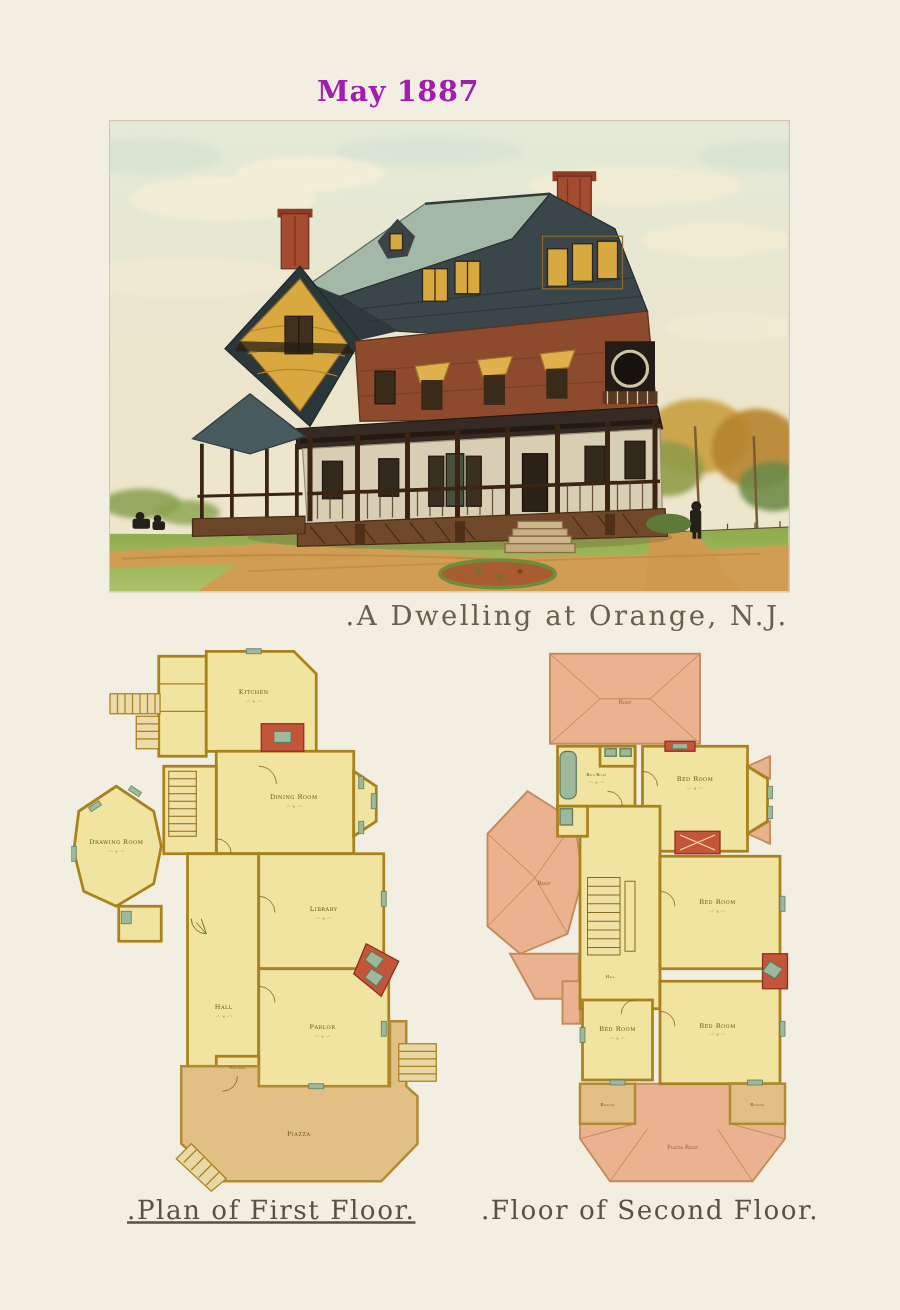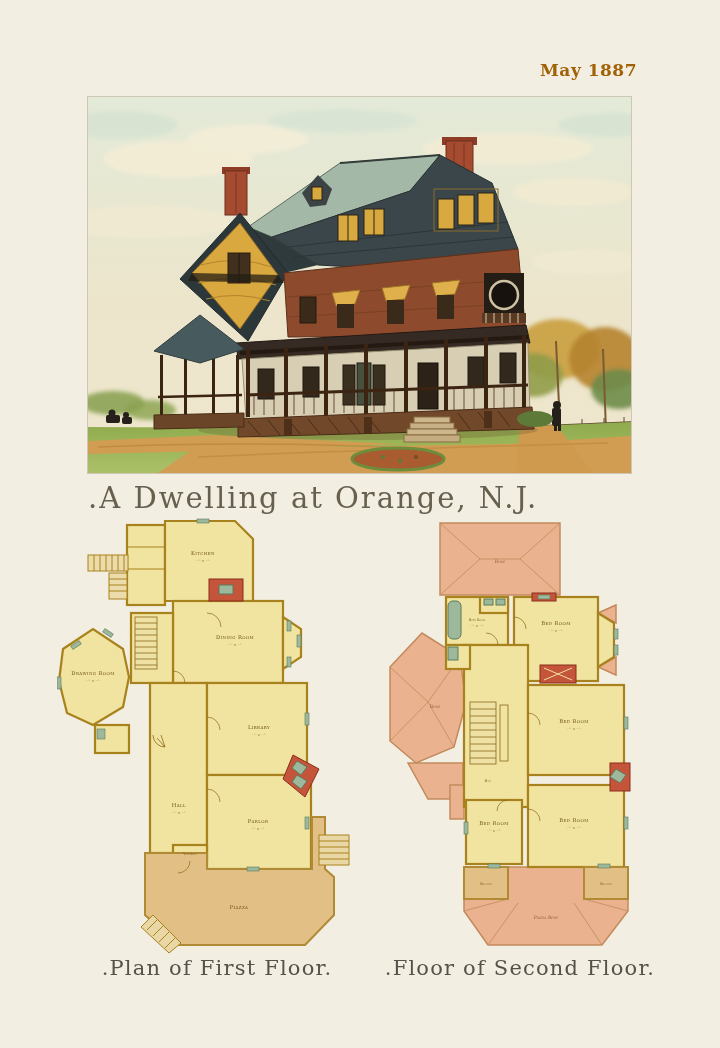--- a/index.html
+++ b/index.html
@@ -1,29 +1,29 @@
 <!DOCTYPE html>
 <html><head>
 <meta charset="utf-8">
 <style>
   html,body{margin:0;padding:0;}
   .page{position:relative;width:720px;height:1048px;background:#f3eee2;overflow:hidden;
         font-family:"DejaVu Serif", serif;}
-  .date{position:absolute;top:60px;left:0;width:637px;text-align:right;
-        font-size:17px;font-weight:bold;color:#a16207;letter-spacing:.5px;}
+  .date{position:absolute;top:60px;left:0;width:637px;text-align:center;
+        font-size:23px;font-weight:bold;color:#a21caf;letter-spacing:.5px;}
   .illus{position:absolute;left:88px;top:97px;width:543px;height:376px;
          outline:1px solid #cfc7b4;}
-  .main-caption{position:absolute;left:88px;top:481px;width:543px;text-align:left;
-        font-size:29px;color:#68604f;letter-spacing:2px;}
+  .main-caption{position:absolute;left:88px;top:481px;width:543px;text-align:right;
+        font-size:22px;color:#68604f;letter-spacing:2px;}
   .plan{position:absolute;top:517px;}
   .plan1{left:57px;width:300px;height:440px;}
   .plan2{left:388px;width:310px;height:440px;}
   .plan-caption{position:absolute;top:956px;font-size:21px;color:#57514a;
         letter-spacing:1.2px;text-align:center;}
-  .pc1{left:67px;width:300px;}
+  .pc1{left:67px;width:300px;text-decoration:underline;}
   .pc2{left:375px;width:290px;}
   
   .rlabel{font:5.2px "DejaVu Serif",serif;fill:#6d5518;letter-spacing:.4px;
           text-anchor:middle;font-variant:small-caps;}
   .rdims{font:3.4px "DejaVu Serif",serif;fill:#8a7330;text-anchor:middle;}
   .rtiny{font:3.4px "DejaVu Serif",serif;fill:#6d5518;text-anchor:middle;font-variant:small-caps;}
   .rpink{font:4.6px "DejaVu Serif",serif;fill:#96603c;text-anchor:middle;font-variant:small-caps;}
   svg{display:block;}
 </style>
 </head>

